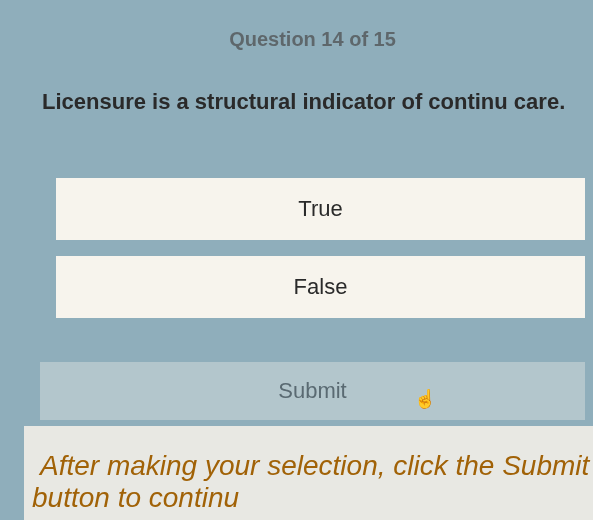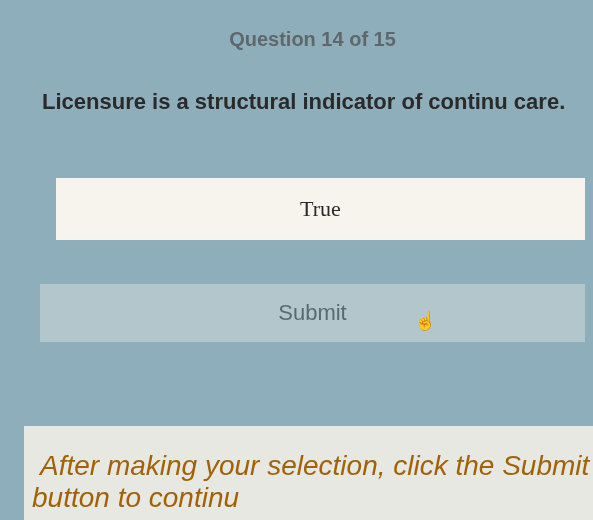--- a/index.html
+++ b/index.html
@@ -33,21 +33,21 @@
     .option-button {
       display: block;
       width: 100%;
       background: #f7f4ed;
       border: none;
       padding: 18px 0;
       margin-bottom: 16px;
       text-align: center;
       font-size: 22px;
       color: #2a2a2a;
-      font-family: Liberation Serif, serif;
+      font-family: Liberation Sans, sans-serif;
       cursor: pointer;
     }
     .submit-button {
       display: flex;
       align-items: center;
       justify-content: center;
       width: calc(100% - 48px);
       margin: 44px 24px 0 24px;
       background: rgba(247, 244, 237, 0.35);
       border: none;
@@ -82,20 +82,23 @@
 <body>
 
 <div class="question-counter">Question 14 of 15</div>
 
 <div class="question-text">Licensure is a structural indicator of continu care.</div>
 
 <div class="options-container">
   <button class="option-button">
     <span>True</span>
   </button>
+  <button class="option-button">
+    <span>False</span>
+  </button>
 </div>
 
 <button class="submit-button">
   <span>Submit</span>
   <span class="cursor-icon">☝</span>
 </button>
 
 <div class="instruction-bar">
   <span>After making your selection, click the Submit button to continu</span>
 </div>

